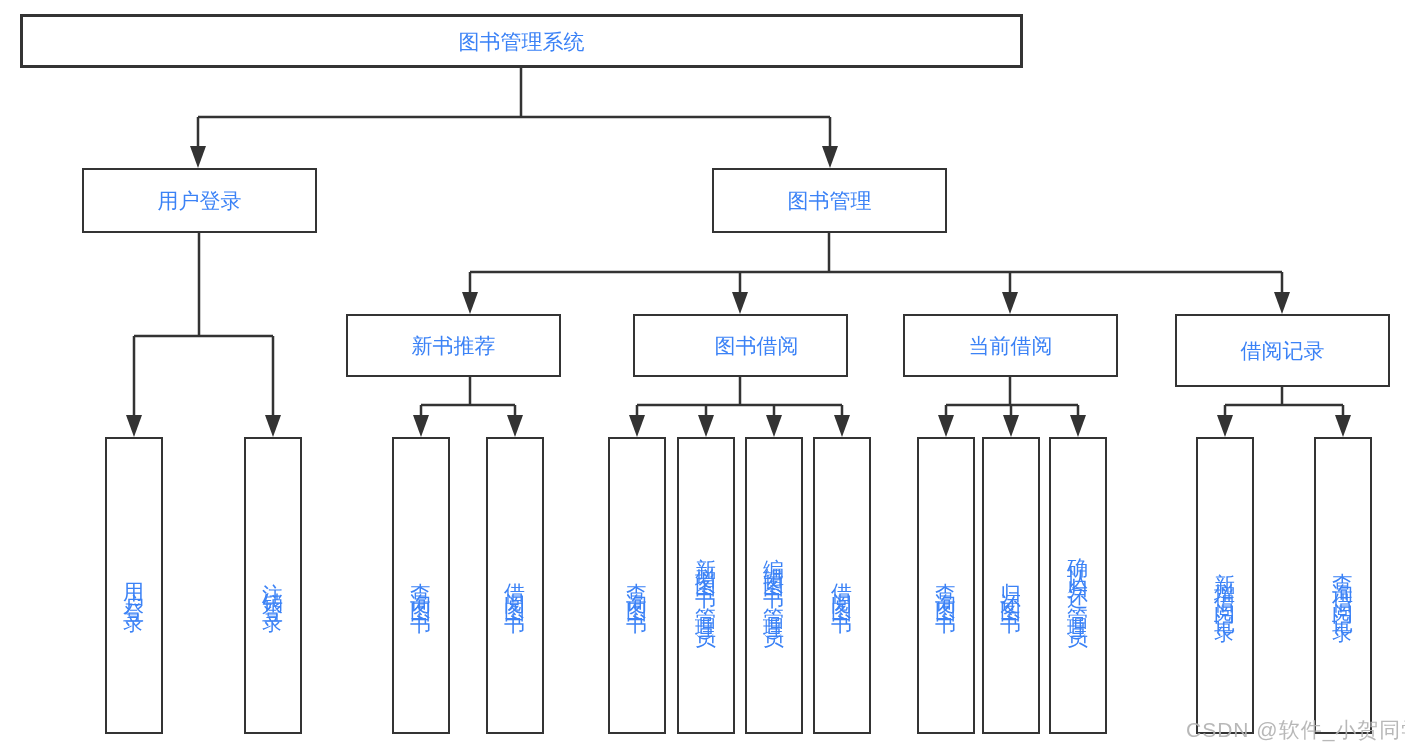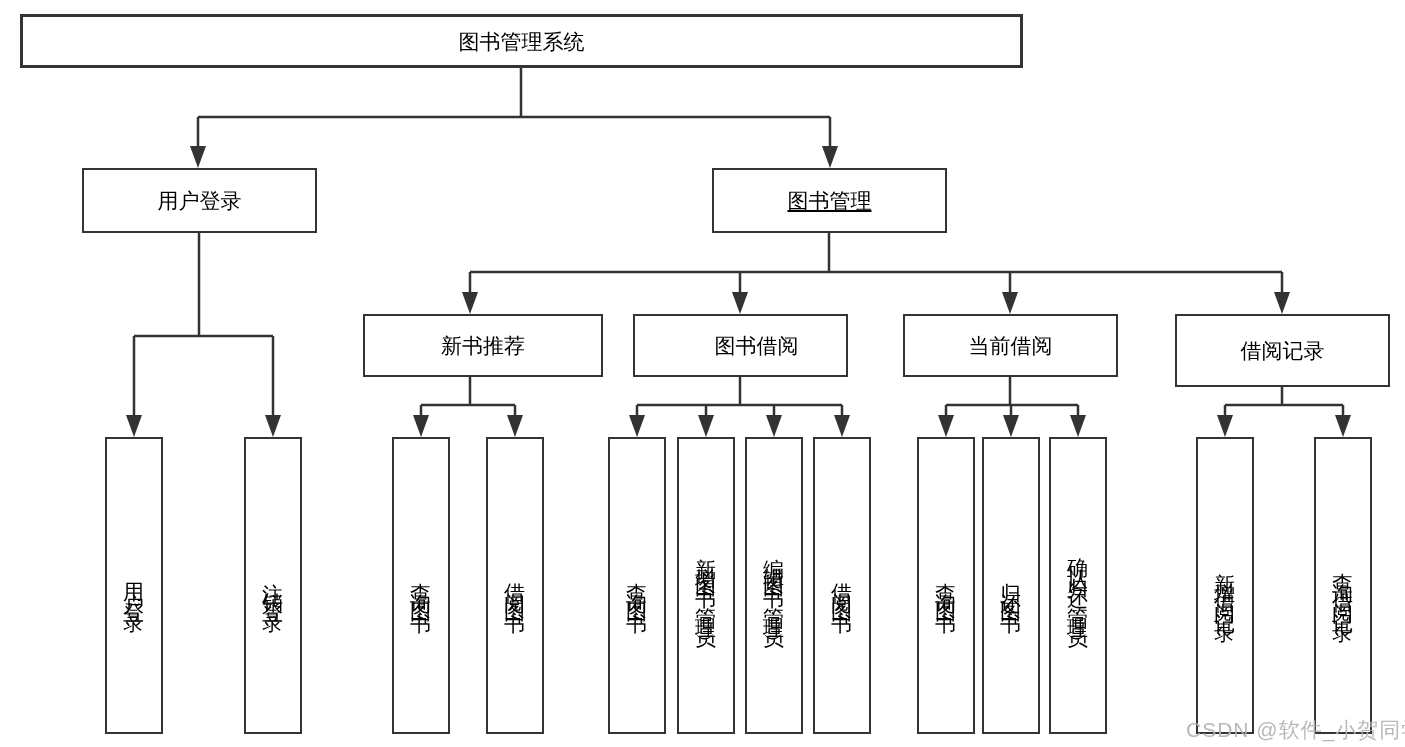--- a/index.html
+++ b/index.html
@@ -9,21 +9,21 @@
     background:#ffffff;
     font-family:"Liberation Sans","DejaVu Sans",sans-serif;
     overflow:hidden;
   }
   #wires{position:absolute;left:0;top:0;width:1405px;height:747px;}
   .node{
     position:absolute;
     box-sizing:border-box;
     background:#ffffff;
     border:3px solid #343434;
-    color:#000000;
+    color:#3b82f6;
     display:flex;
     align-items:center;
     justify-content:center;
     font-size:21px;
     line-height:1;
     z-index:2;
   }
   .leaf{
     writing-mode:vertical-rl;
     text-orientation:mixed;
@@ -75,23 +75,23 @@
       <polygon points="1003,415 1019,415 1011,437"></polygon>
       <polygon points="1070,415 1086,415 1078,437"></polygon>
       <polygon points="1217,415 1233,415 1225,437"></polygon>
       <polygon points="1335,415 1351,415 1343,437"></polygon>
     </g>
   </svg>
 
   <div class="node" style="left:20px;top:14px;width:1003px;height:54px;">图书管理系统</div>
 
   <div class="node lvl" style="left:82px;top:168px;width:235px;height:65px;">用户登录</div>
-  <div class="node lvl" style="left:712px;top:168px;width:235px;height:65px;text-decoration:underline;">图书管理</div>
+  <div class="node lvl" style="left:712px;top:168px;width:235px;height:65px;">图书管理</div>
 
-  <div class="node lvl" style="left:363px;top:314px;width:240px;height:63px;">新书推荐</div>
+  <div class="node lvl" style="left:346px;top:314px;width:215px;height:63px;">新书推荐</div>
   <div class="node lvl" style="left:633px;top:314px;width:215px;height:63px;padding-left:32px;">图书借阅</div>
   <div class="node lvl" style="left:903px;top:314px;width:215px;height:63px;">当前借阅</div>
   <div class="node lvl" style="left:1175px;top:314px;width:215px;height:73px;">借阅记录</div>
 
   <div class="node leaf" style="left:105px;top:437px;width:58px;height:297px;">用户登录</div>
   <div class="node leaf" style="left:244px;top:437px;width:58px;height:297px;">注销登录</div>
 
   <div class="node leaf" style="left:392px;top:437px;width:58px;height:297px;">查询图书</div>
   <div class="node leaf" style="left:486px;top:437px;width:58px;height:297px;">借阅图书</div>
 

